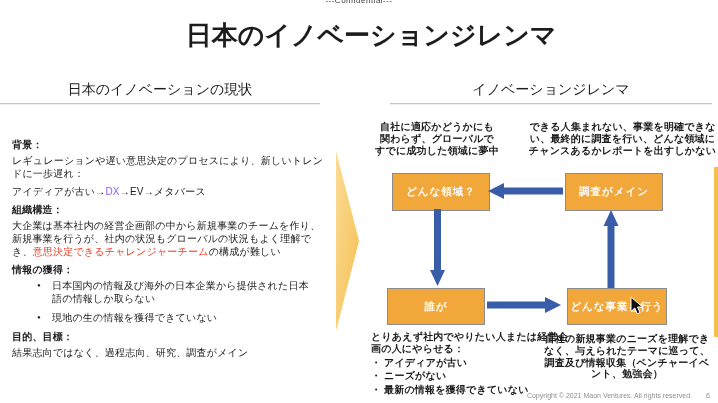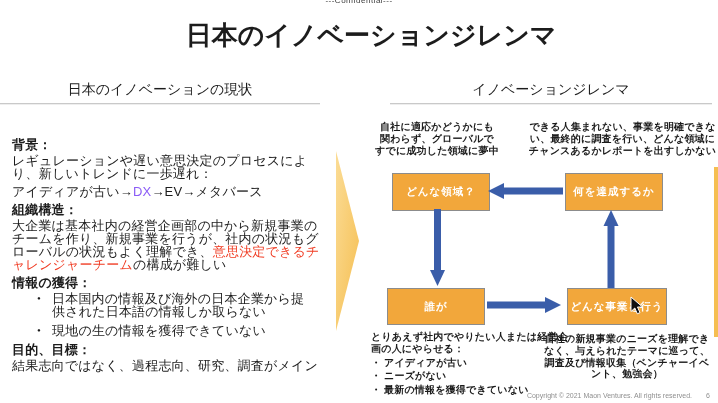--- a/index.html
+++ b/index.html
@@ -13,21 +13,21 @@
 
   .panel-header{position:absolute;margin:0;font-size:14px;font-weight:500;text-align:center;}
   #left-header{left:0;top:81px;width:320px;}
   #right-header{left:390px;top:81px;width:322px;}
   .rule{position:absolute;height:0;border-top:1.5px solid var(--rule_gray,#c9c9c9);box-shadow:0 1px 0 #eee;}
   #left-rule{left:0;top:103px;width:320px;}
   #right-rule{left:390px;top:103px;width:322px;}
 
   
   .left-content{position:absolute;left:12px;top:134px;width:318px;
-                font-size:13px;line-height:13px;letter-spacing:.2px;}
+                font-size:10px;line-height:13px;letter-spacing:.2px;}
   .lp-heading{font-weight:700;margin:4px 0 3px;}
   .lp-para{margin:0 0 5px;}
   .lp-list{margin:0 0 2px;padding:0 0 0 24px;list-style:none;}
   .lp-list li{position:relative;margin:1px 16px 6px;font-family:Liberation Serif, serif;}
   .lp-list li::before{content:"•";position:absolute;left:-15px;top:0;font-size:11px;}
 
   
   .mid-arrow{position:absolute;left:332px;top:149px;}
   .edge-strip{position:absolute;left:714px;top:167px;width:4px;height:170px;
               background:var(--flow_arrow_dark,#f5be51);}
@@ -106,21 +106,21 @@
     <ul>
       <li>アイディアが古い</li>
       <li>ニーズがない</li>
       <li>最新の情報を獲得できていない</li>
     </ul>
   </div>
 
   <div class="note center" id="note-bottom-right">自社の新規事業のニーズを理解できなく、与えられたテーマに巡って、調査及び情報収集（ベンチャーイベント、勉強会）</div>
 
   <div class="cycle-box" id="box-domain">どんな領域？</div>
-  <div class="cycle-box" id="box-achieve">何を達成するか</div>
+  <div class="cycle-box" id="box-achieve">調査がメイン</div>
   <div class="cycle-box" id="box-who">誰が</div>
   <div class="cycle-box" id="box-business">どんな事業を行う</div>
 
   <svg class="arrows-svg" width="338" height="180" viewBox="0 0 338 180">
     <g class="blue">
 
       <g>
         <rect x="122" y="27.5" width="61" height="7"></rect>
         <polygon points="108,31 124,23 124,39"></polygon>
       </g>

